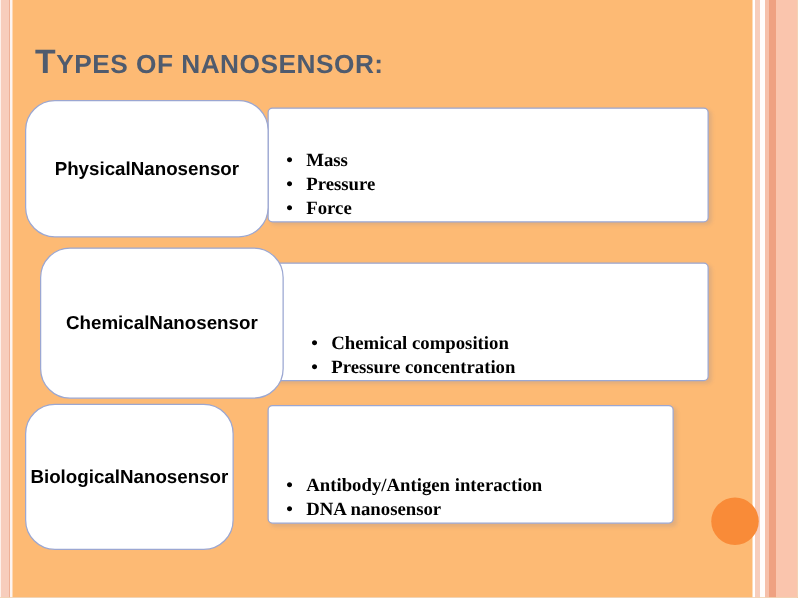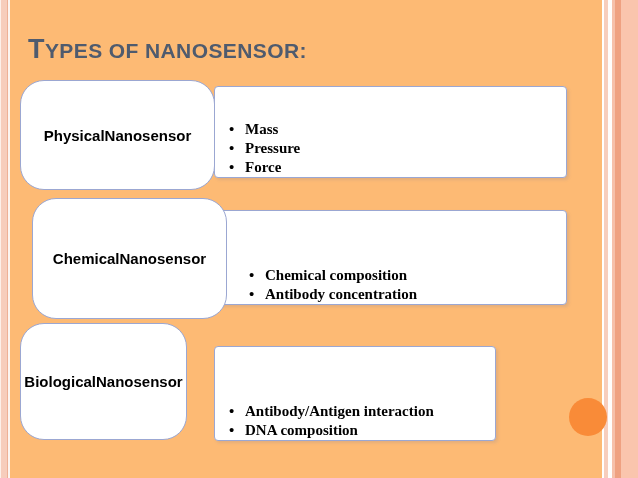--- a/index.html
+++ b/index.html
@@ -98,21 +98,21 @@
     left: 2px;
     font-size: 15px;
   }
 
   
   .row1-label { left: 20px;  top: 80px;  width: 195px; height: 110px; }
   .row1-box   { left: 214px; top: 86px;  width: 353px; height: 92px;  }
   .row2-label { left: 20px;  top: 198px; width: 195px; height: 121px; margin-left: 12px; }
   .row2-box   { left: 214px; top: 210px; width: 353px; height: 95px; padding-left: 32px;  }
   .row3-label { left: 20px;  top: 323px; width: 167px; height: 117px; }
-  .row3-box   { left: 214px; top: 346px; width: 282px; height: 95px;  }
+  .row3-box   { left: 214px; top: 324px; width: 325px; height: 95px;  }
 
   .accent-circle {
     position: absolute;
     left: 569px;
     top: 398px;
     width: 38px;
     height: 38px;
     border-radius: 50%;
     background: #f98b38;
     z-index: 3;
@@ -135,31 +135,31 @@
       <li>Force</li>
     </ul>
   </div>
   <div class="label-box row1-label">
     <span class="label-text">PhysicalNanosensor</span>
   </div>
 
   <div class="content-box row2-box">
     <ul class="bullets">
       <li>Chemical composition</li>
-      <li>Antibody concentration</li>
+      <li>Pressure concentration</li>
     </ul>
   </div>
   <div class="label-box row2-label">
     <span class="label-text">ChemicalNanosensor</span>
   </div>
 
   <div class="content-box row3-box">
     <ul class="bullets">
       <li>Antibody/Antigen interaction</li>
-      <li>DNA composition</li>
+      <li>DNA nanosensor</li>
     </ul>
   </div>
   <div class="label-box row3-label">
     <span class="label-text">BiologicalNanosensor</span>
   </div>
 
   <div class="accent-circle"></div>
 
 </div>
 

